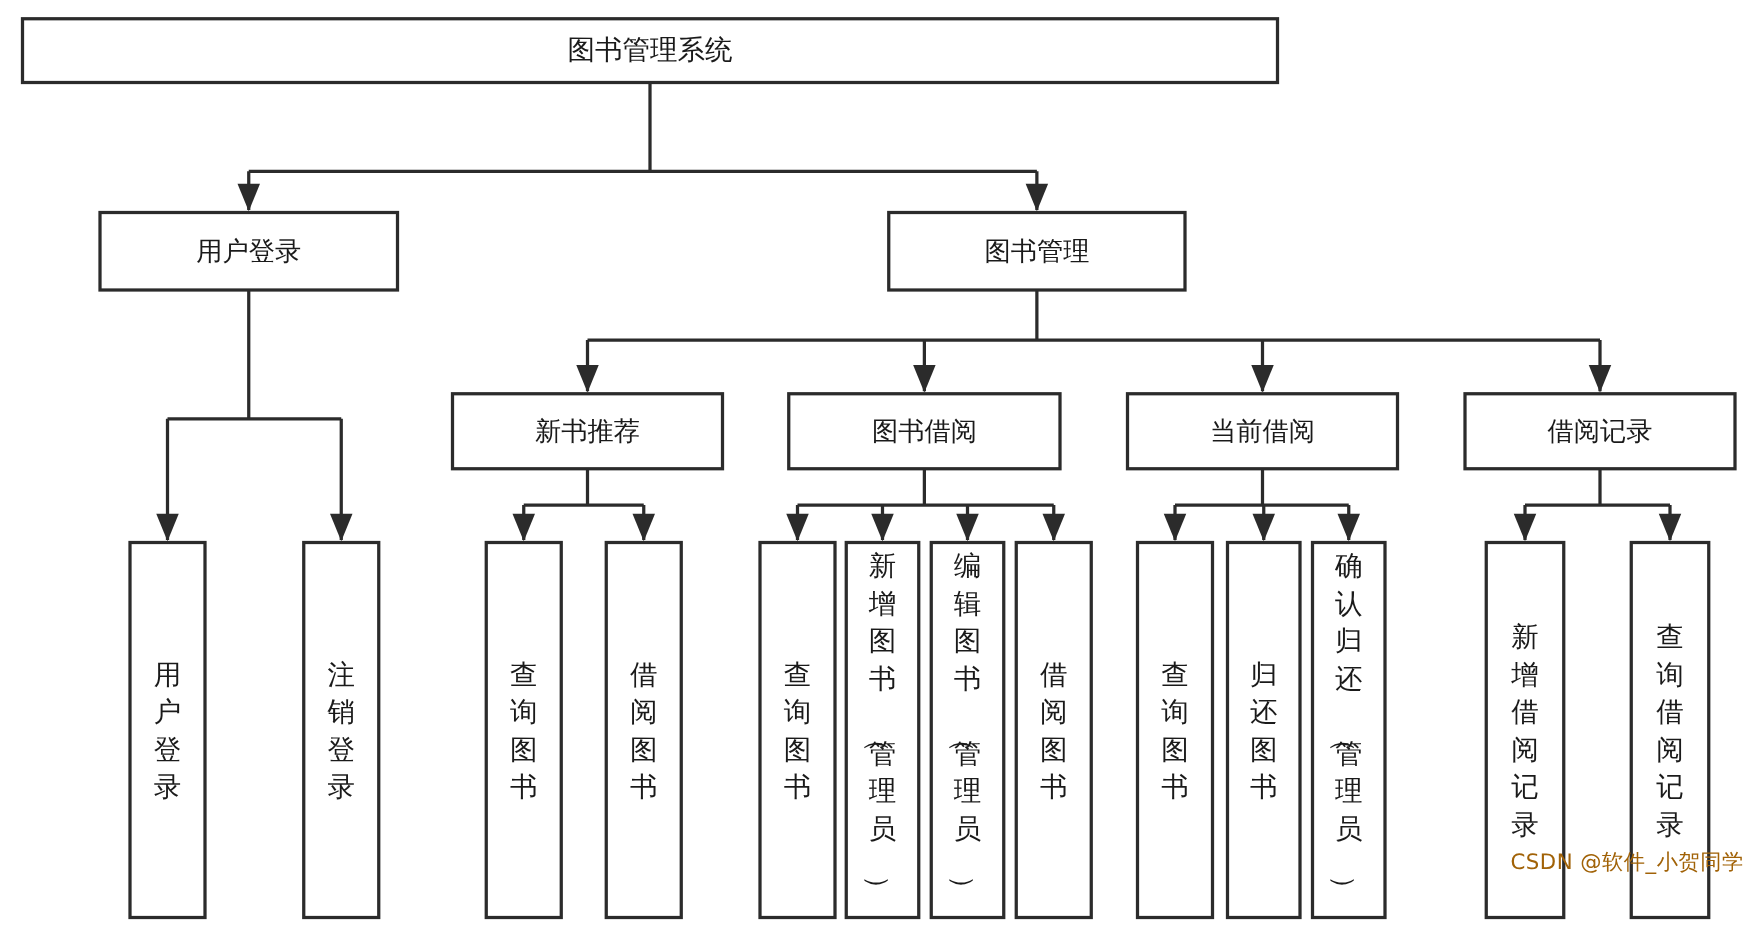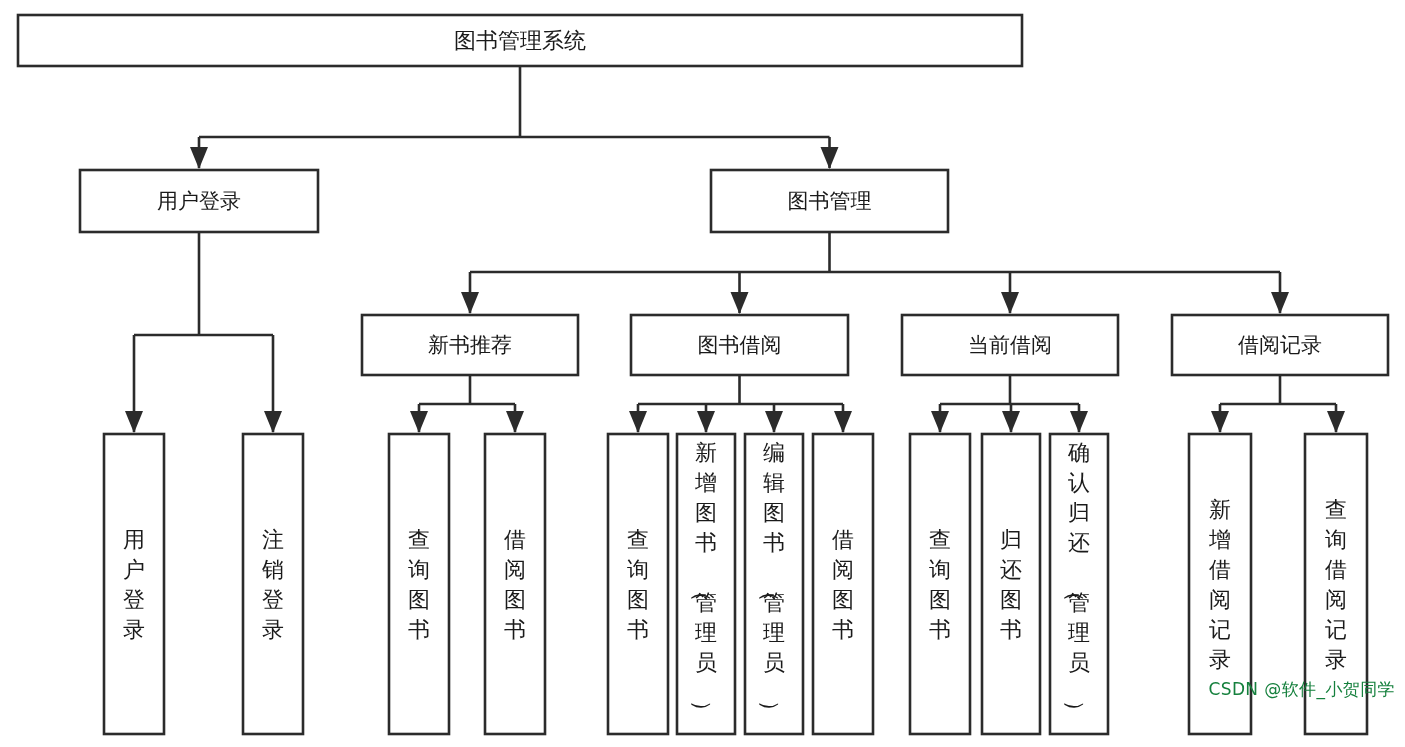--- a/index.html
+++ b/index.html
@@ -55,21 +55,21 @@
     stroke-linecap: butt;
   }
   .arrow-head {
     fill: #2b2b2b;
     stroke: none;
   }
   .watermark {
     position: absolute;
     right: 10px;
     bottom: 6px;
-    color: #15803d;
+    color: #a16207;
     font-size: 17px;
     font-family: "DejaVu Sans", "Liberation Sans", sans-serif;
     letter-spacing: 0.4px;
     white-space: nowrap;
     user-select: none;
   }
 </style>
 </head>
 <body>
 

